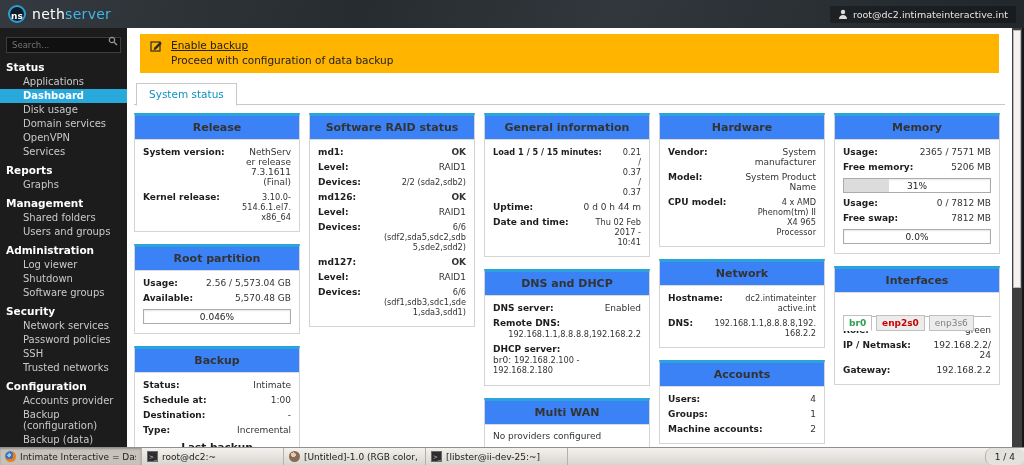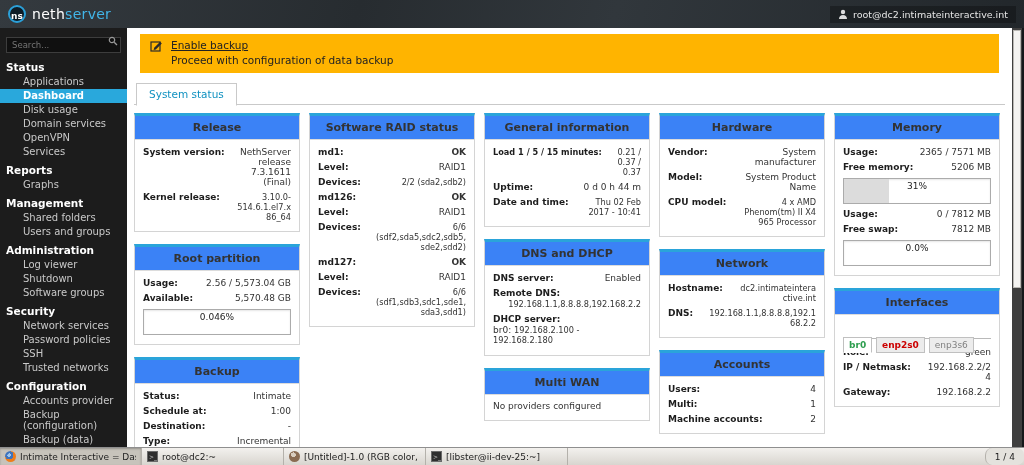--- a/index.html
+++ b/index.html
@@ -58,27 +58,27 @@
     display:inline-block; background:#fff; border:1px solid #c9c9c9; border-bottom:1px solid #fff;
     padding:4px 12px 5px; font-size:10.5px; color:#0f91c0; position:relative; top:1px; margin-left:2px; cursor:pointer;
   }
 
   .cols { display:flex; gap:9px; margin:8px 7px 0; align-items:flex-start; }
   .col { width:166px; display:flex; flex-direction:column; gap:12px; }
 
   .panel { border:1px solid #d4d4d4; border-top:3px solid #2aa4da; background:#fff; }
   .panel-h { background:#3b82f6; border-bottom:1px solid #dcdcdc; padding:5px 8px; font-size:11px; font-weight:bold; color:#333;text-align:center; }
   .panel-b { padding:4px 8px 7px; font-size:9px; color:#333; }
-  .row { display:flex; justify-content:space-between; gap:14px; padding:2.5px 0; align-items:baseline; }
+  .row { display:flex; justify-content:space-between; gap:20px; padding:2.5px 0; align-items:baseline; }
   .row .k { font-weight:bold; color:#1d1d1d; white-space:nowrap; }
   .row .v { text-align:right; color:#333; word-break:break-word; }
   .v.small, .small { font-size:8.2px; }
   .ok { color:#3c9a3c; font-weight:bold; }
   .subhead { text-align:center; font-weight:bold; font-size:10.5px; padding:4px 0 2px; color:#1d1d1d; }
-  .bar { position:relative; height:26px; border:1px solid #ababab; background:#fff; margin:4px 0 2px; box-shadow:inset 0 1px 2px rgba(0,0,0,.10); }
+  .bar { position:relative; height:15px; border:1px solid #ababab; background:#fff; margin:4px 0 2px; box-shadow:inset 0 1px 2px rgba(0,0,0,.10); }
   .bar .fill { position:absolute; left:0; top:0; bottom:0; background:#dcdcdc; }
   .bar .txt { position:absolute; left:0; top:0; right:0; text-align:center; font-size:9px; line-height:15px; color:#222; }
   .block-label { font-weight:bold; color:#1d1d1d; padding:2.5px 0 0; }
   .block-value-right { text-align:right; padding:1px 0 3px; }
   .block-value-left { padding:1px 0 3px; }
   .msg { padding:2px 0; font-size:9px; color:#333; }
 
   .iface-tabs { border-bottom:1px solid #b9b9b9; padding:3px 0 0; margin-bottom:5px; }
   .itab {
     display:inline-block; font-size:9px; font-weight:bold; padding:2px 5px;
@@ -371,21 +371,21 @@
       </div>
 
       <div class="panel">
         <div class="panel-h">Accounts</div>
         <div class="panel-b">
           <div class="row">
             <span class="k">Users:</span>
             <span class="v">4</span>
           </div>
           <div class="row">
-            <span class="k">Multi:</span>
+            <span class="k">Groups:</span>
             <span class="v">1</span>
           </div>
           <div class="row">
             <span class="k">Machine accounts:</span>
             <span class="v">2</span>
           </div>
         </div>
       </div>
     </div>
 

